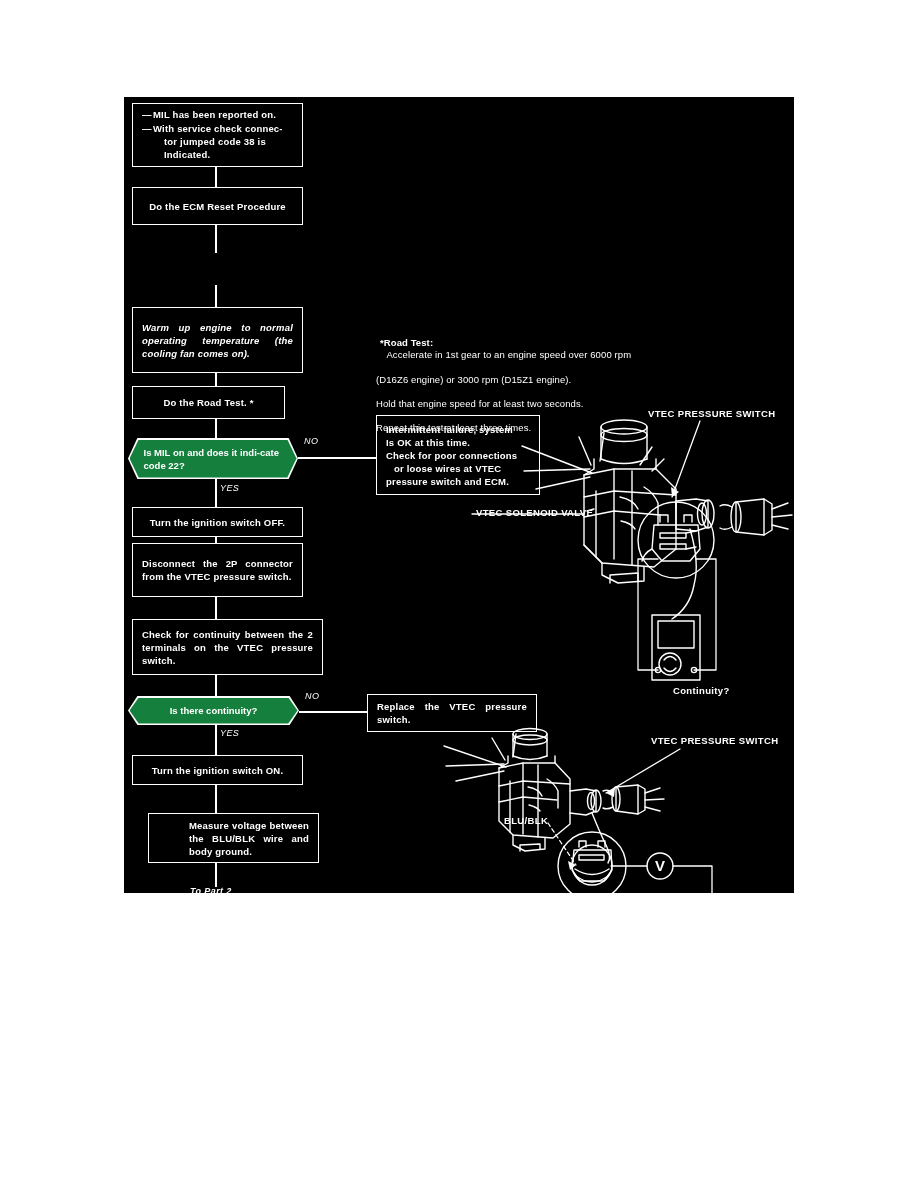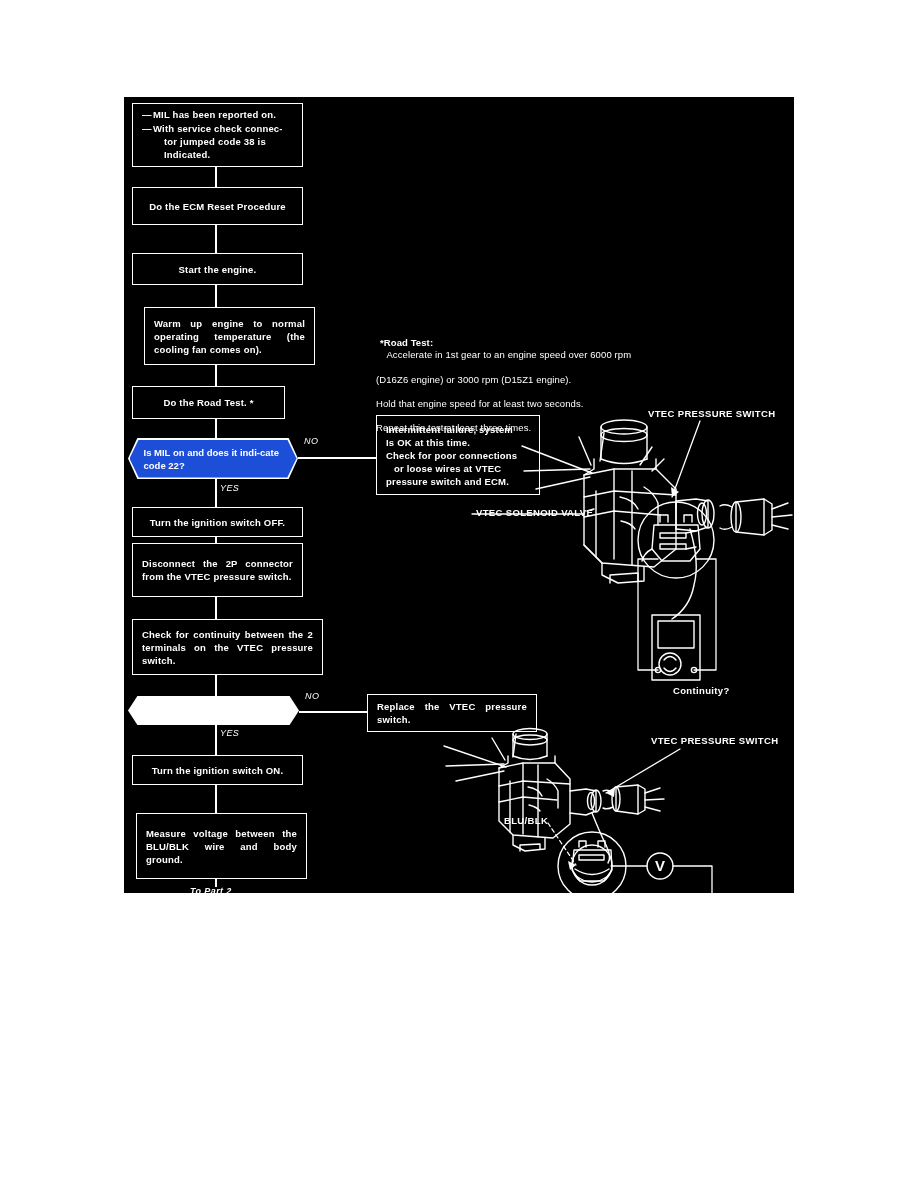--- a/index.html
+++ b/index.html
@@ -32,21 +32,21 @@
   .hline{position:absolute;height:1.5px;background:#ffffff;}
 
   
   .hex{position:absolute;color:#ffffff;font-size:9.5px;font-weight:bold;
        line-height:13px;box-sizing:border-box;}
   .hex .hexshape{position:absolute;inset:0;
        background:#ffffff;
        -webkit-clip-path:polygon(0% 50%,5.5% 0%,94.5% 0%,100% 50%,94.5% 100%,5.5% 100%);
        clip-path:polygon(0% 50%,5.5% 0%,94.5% 0%,100% 50%,94.5% 100%,5.5% 100%);}
   .hex .hexinner{position:absolute;left:1.5px;top:1.5px;right:1.5px;bottom:1.5px;
-       background:#1d4ed8;
+       background:#15803d;
        -webkit-clip-path:polygon(0% 50%,5.5% 0%,94.5% 0%,100% 50%,94.5% 100%,5.5% 100%);
        clip-path:polygon(0% 50%,5.5% 0%,94.5% 0%,100% 50%,94.5% 100%,5.5% 100%);
        display:flex;align-items:center;}
   .hex .hextext{padding:0 14px;text-align:center;width:100%;box-sizing:border-box;}
   .hex.leftal .hextext{text-align:left;}
 
   
   .blab{position:absolute;color:#ffffff;font-size:9px;font-weight:normal;
         letter-spacing:.4px;font-style:italic;}
 
@@ -96,25 +96,22 @@
           <span class="cont">Indicated.</span>
         </li>
       </ul>
     </div>
   </div>
 
   <div class="fbox center" style="left:8px;top:90px;width:171px;height:38px;">
     <div class="inner">Do the ECM Reset Procedure</div>
   </div>
 
-  <div class="fbox center" style="left:8px;top:156px;width:171px;height:32px;">
-    <div class="inner">Start the engine.</div>
-  </div>
-
-  <div class="fbox just" style="left:20px;top:210px;width:171px;height:58px;">
+
+  <div class="fbox just" style="left:8px;top:210px;width:171px;height:66px;font-style:italic;">
     <div class="inner">Warm up engine to normal operating temperature (the cooling fan comes on).</div>
   </div>
 
   <div class="fbox center" style="left:8px;top:289px;width:153px;height:33px;">
     <div class="inner">Do the Road Test. *</div>
   </div>
 
   <div class="hex leftal" style="left:4px;top:341px;width:170px;height:41px;">
     <div class="hexshape"></div>
     <div class="hexinner">
@@ -131,29 +128,32 @@
   <div class="fbox just" style="left:8px;top:446px;width:171px;height:54px;">
     <div class="inner">Disconnect the 2P connector from the VTEC pressure switch.</div>
   </div>
 
   <div class="fbox just" style="left:8px;top:522px;width:191px;height:56px;">
     <div class="inner">Check for continuity between the 2 terminals on the VTEC pressure switch.</div>
   </div>
 
   <div class="hex" style="left:4px;top:599px;width:171px;height:29px;">
     <div class="hexshape"></div>
+    <div class="hexinner">
+      <div class="hextext">Is there continuity?</div>
+    </div>
   </div>
   <div class="blab" style="left:181px;top:594px;">NO</div>
   <div class="blab" style="left:96px;top:631px;">YES</div>
 
   <div class="fbox center" style="left:8px;top:658px;width:171px;height:30px;">
     <div class="inner">Turn the ignition switch ON.</div>
   </div>
 
-  <div class="fbox just" style="left:12px;top:716px;width:171px;height:66px;">
+  <div class="fbox just" style="left:24px;top:716px;width:171px;height:50px;padding-left:31px;">
     <div class="inner">Measure voltage between the BLU/BLK wire and body ground.</div>
   </div>
 
   <div class="blab" style="left:66px;top:789px;font-weight:bold;font-size:9px;">To Part 2</div>
 
   <div class="fbox just" style="left:252px;top:318px;width:164px;height:80px;">
     <div class="inner">
       <span style="display: block;">Intermittent failure, system</span>
       <span style="display: block;">Is OK at this time.</span>
       <span style="display: block;">Check for poor connections</span>

